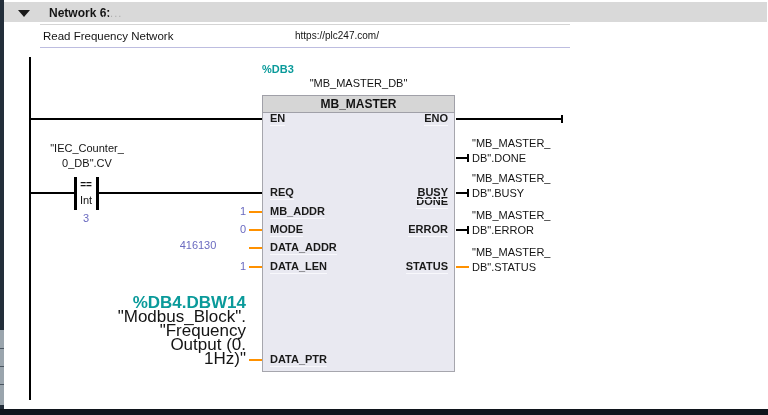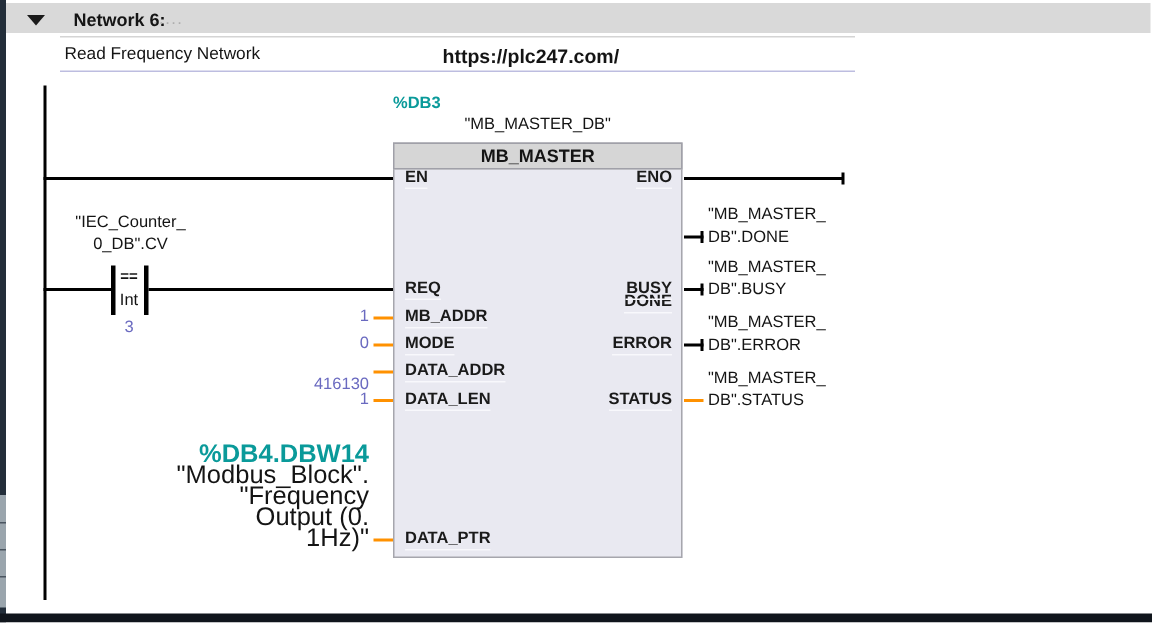--- a/index.html
+++ b/index.html
@@ -17,21 +17,21 @@
   .tri { position:absolute; left:14px; top:8px; width:0; height:0;
          border-left:6px solid transparent; border-right:6px solid transparent;
          border-top:7px solid #1a1a1a; }
   .net-title { position:absolute; left:45px; top:4px; font-size:12px; font-weight:bold; color:#141414; }
   .net-dots { position:absolute; left:98px; top:5px; font-size:11px; color:#aeaeae; letter-spacing:1px; }
 
   
   .comment-box { position:absolute; left:40px; top:24px; width:530px; height:24px; background:#ffffff;
                  border-top:1px solid #d4d4d4; border-bottom:1px solid #bdbde0; }
   .comment-text { position:absolute; left:3px; top:5px; font-size:11.5px; color:#141414; }
-  .comment-url  { position:absolute; left:255px; top:5px; font-size:13px; color:#141414;font-weight:bold; }
+  .comment-url  { position:absolute; left:255px; top:5px; font-size:10px; color:#141414; }
 
   
   .rail { position:absolute; left:29px; top:57px; width:2px; height:343px; background:#000; }
   .hwire { position:absolute; height:2px; background:#000; }
   .owire { position:absolute; height:2px; background:#ff9100; }
   .tick  { position:absolute; width:2px; height:8px; background:#000; }
 
   
   .c-bar { position:absolute; width:3px; height:33px; background:#000; }
   .c-operand { position:absolute; left:18px; top:141px; width:138px; text-align:center;
@@ -124,21 +124,21 @@
   <div class="pin pin-l" style="top:353px;"><span>DATA_PTR</span></div>
 
   <div class="pin pin-r" style="top:112px;"><span>ENO</span></div>
   <div class="pin pin-r" style="top:151px;margin-top:44px;"><span>DONE</span></div>
   <div class="pin pin-r" style="top:186px;"><span>BUSY</span></div>
   <div class="pin pin-r" style="top:223px;"><span>ERROR</span></div>
   <div class="pin pin-r" style="top:260px;"><span>STATUS</span></div>
 
   <div class="val" style="top:205px;">1</div>
   <div class="val" style="top:223px;">0</div>
-  <div class="val" style="top:250px;">416130</div>
+  <div class="val" style="top:239px;text-align:center;">416130</div>
   <div class="val" style="top:260px;">1</div>
   <div class="owire" style="left:249px; top:211px; width:13px;"></div>
   <div class="owire" style="left:249px; top:229px; width:13px;"></div>
   <div class="owire" style="left:249px; top:247px; width:13px;"></div>
   <div class="owire" style="left:249px; top:266px; width:13px;"></div>
 
   <div class="ptr-block">
     <div class="ptr-addr">%DB4.DBW14</div>
     <div>"Modbus_Block".</div>
     <div>"Frequency</div>

